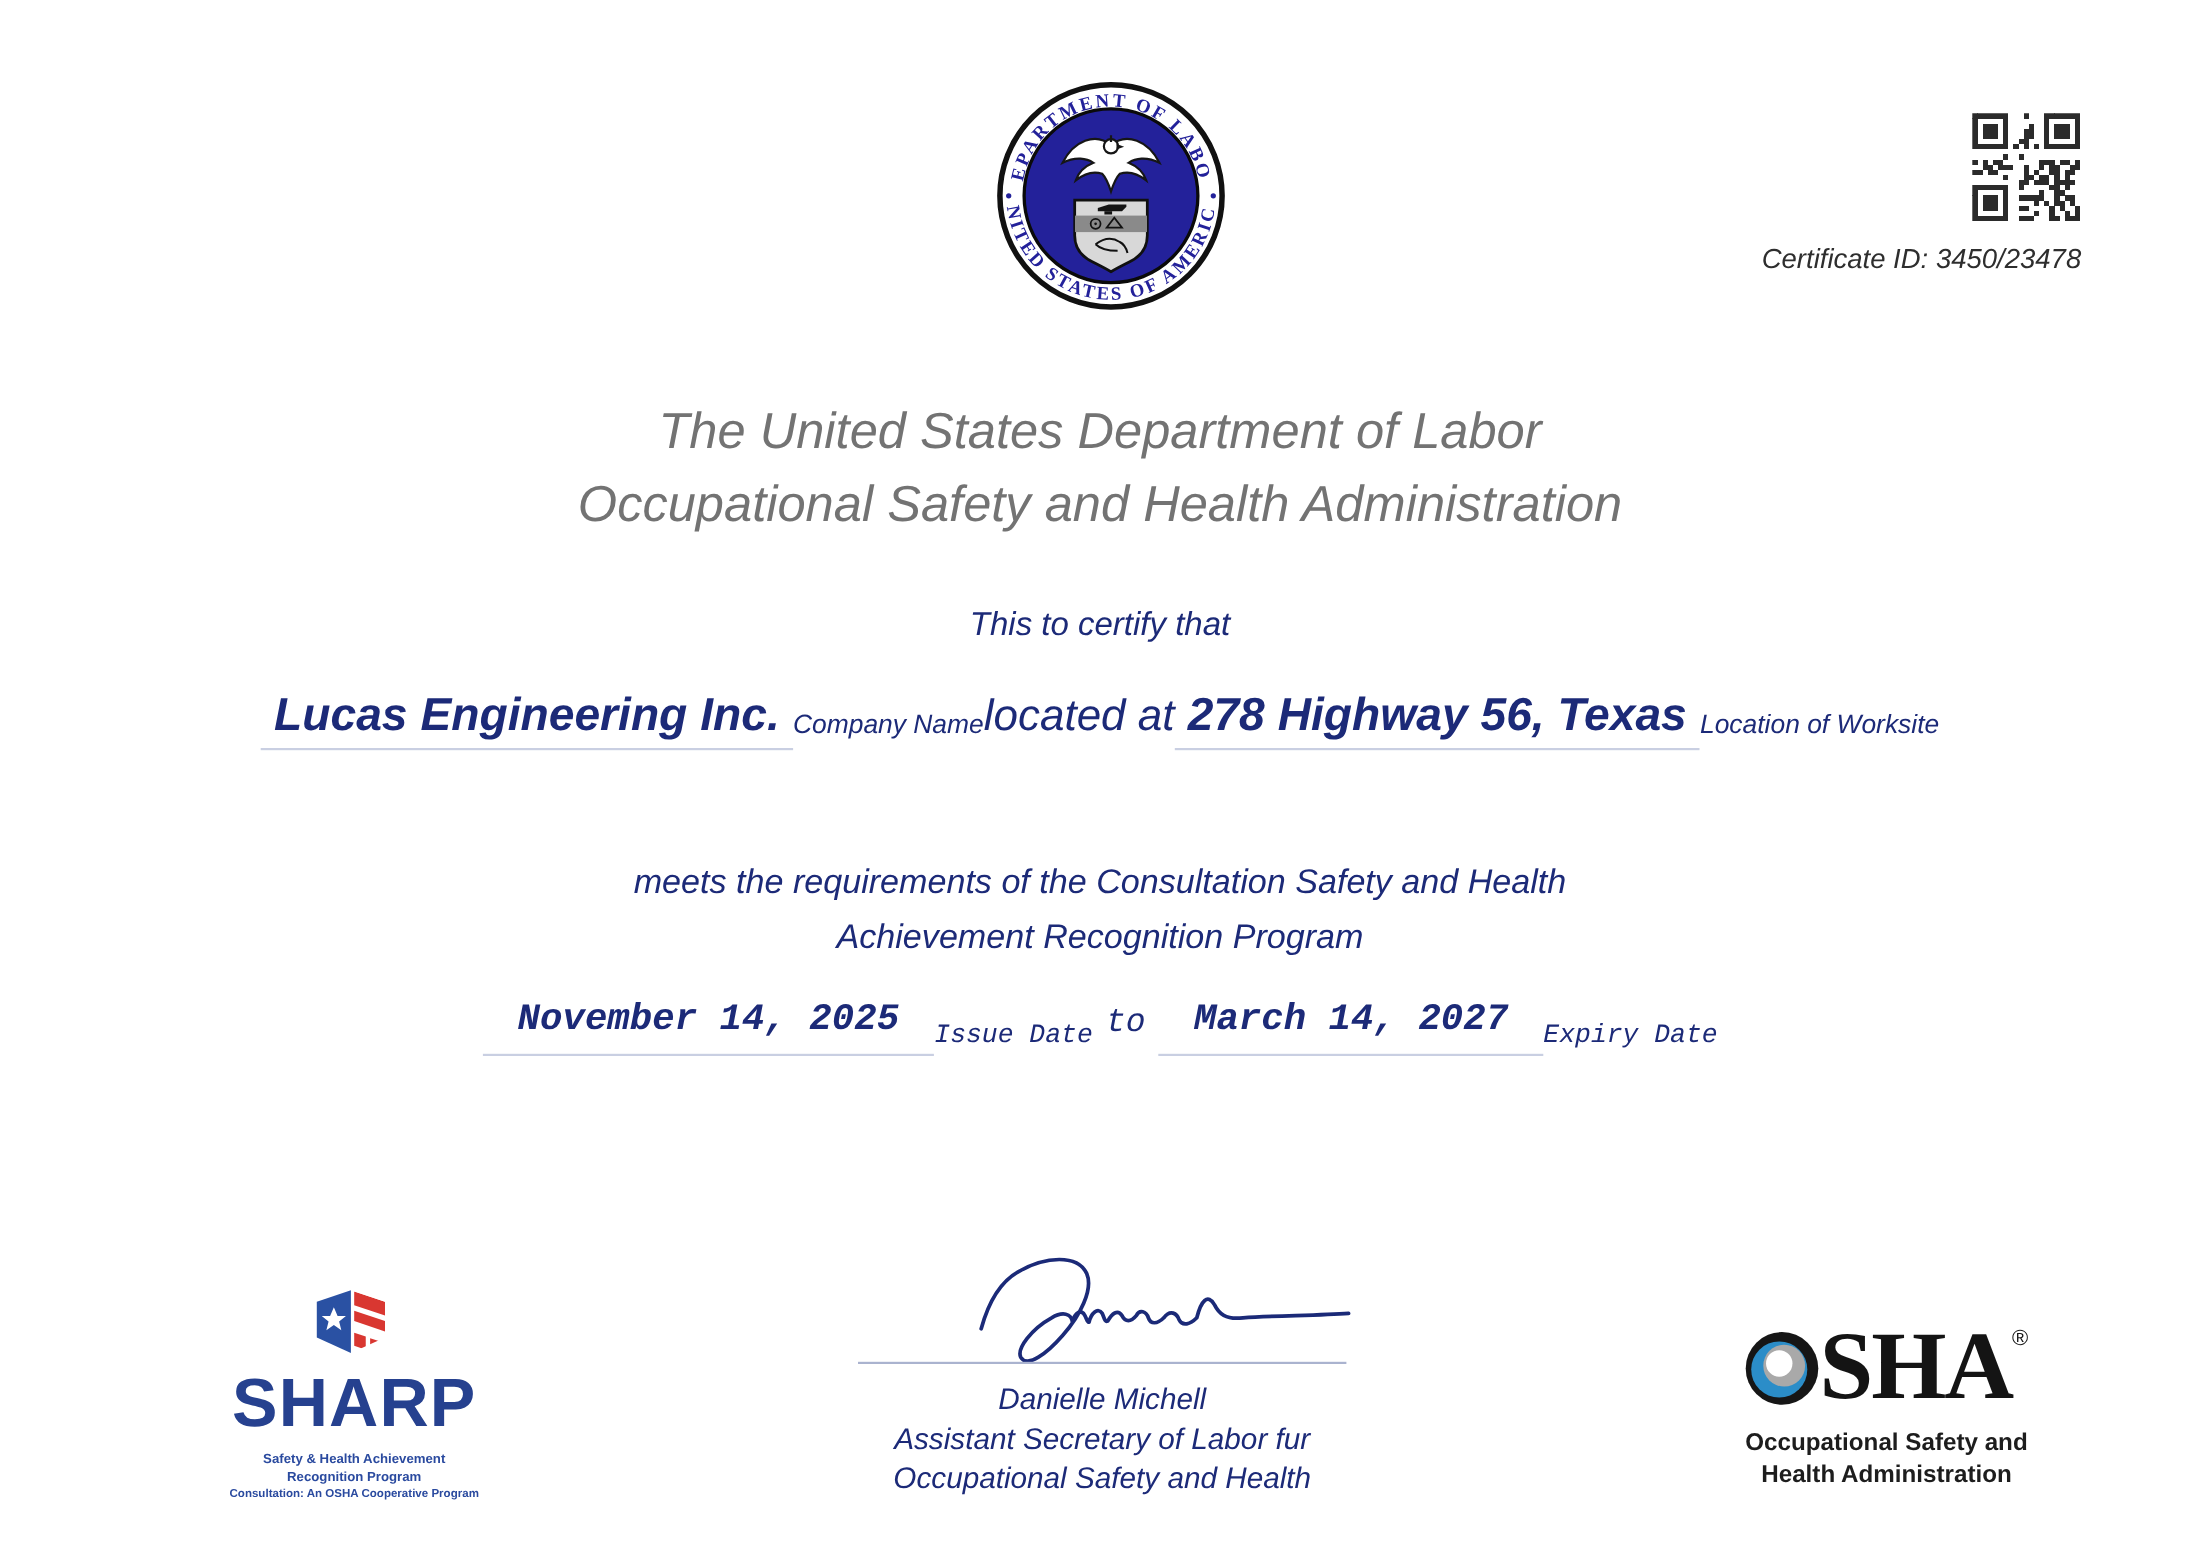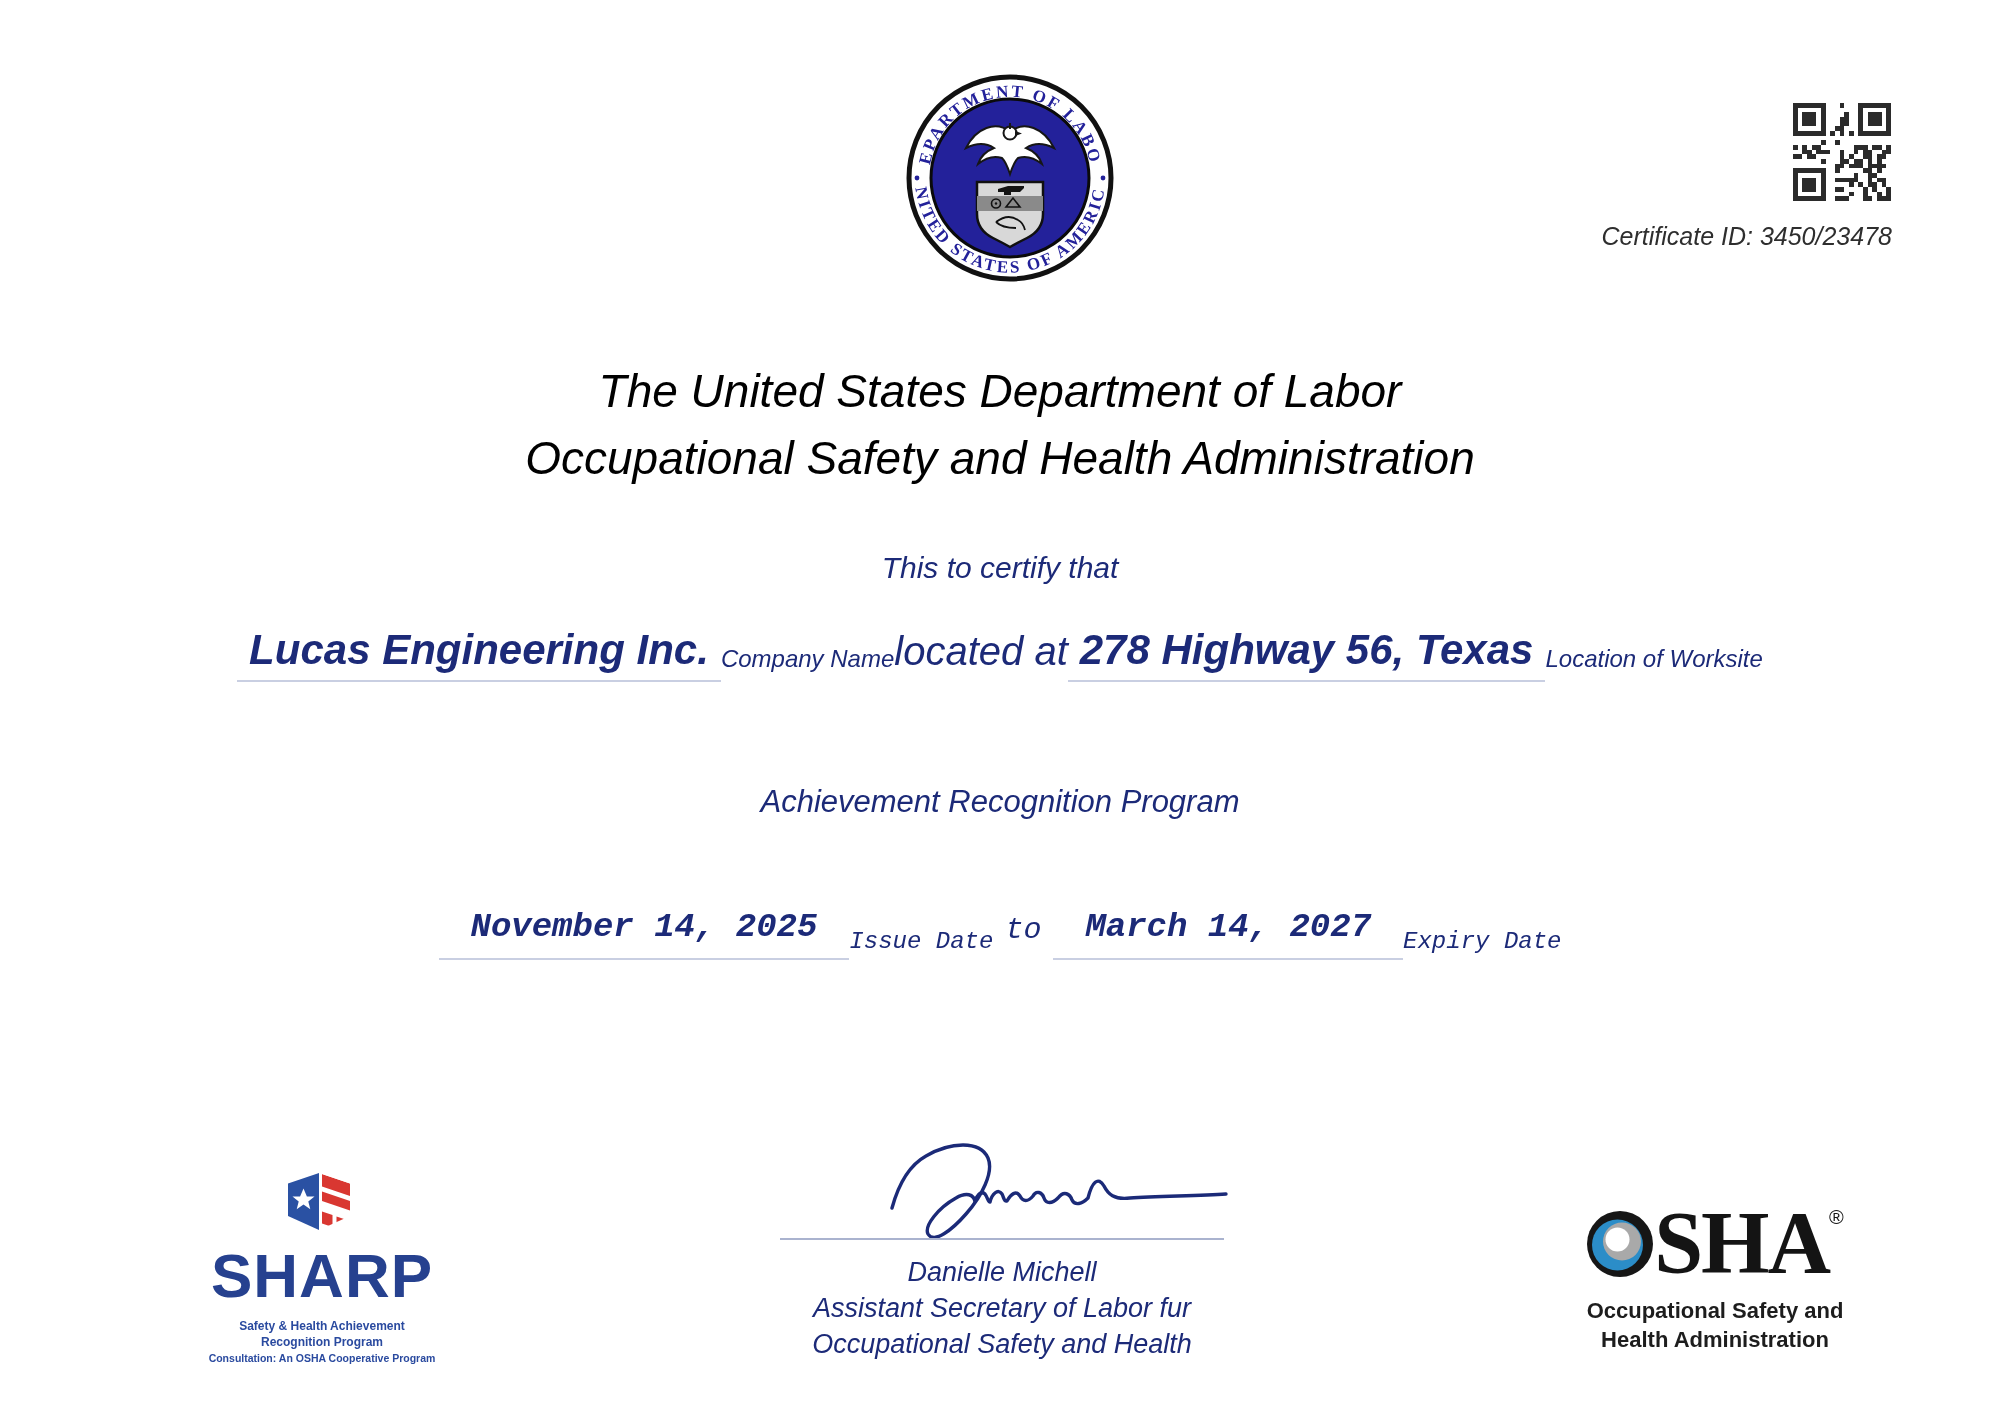--- a/index.html
+++ b/index.html
@@ -6,21 +6,21 @@
   .page{position:relative;width:2000px;height:1414px;background:#fff;overflow:hidden;
         font-family:"Liberation Sans",sans-serif;}
 
   
   .seal{position:absolute;left:906px;top:74px;width:208px;height:208px;}
   .qr{position:absolute;left:1793px;top:103px;width:98px;height:98px;}
   .certid{position:absolute;right:108px;top:222px;font-style:italic;font-size:25px;color:#2e2e2e;}
 
   
   .title{position:absolute;left:0;right:0;top:358px;text-align:center;font-style:italic;
-         font-size:46px;line-height:67px;color:#000000;}
+         font-size:46px;line-height:67px;color:#737373;}
   .certify{position:absolute;left:0;right:0;top:551px;text-align:center;font-style:italic;
          font-size:30px;color:#1c2a78;}
 
   
   .company-row{position:absolute;left:0;right:0;top:626px;display:flex;justify-content:center;
          align-items:flex-start;font-style:italic;color:#1c2a78;}
   .field{display:flex;flex-direction:row;align-items:center;}
   .field-value{font-weight:bold;font-size:42px;border-bottom:2px solid #c9cfe2;padding:0 12px 6px;}
   .conj{font-size:40px;margin:0 0;padding-top:3px;}
   .field-label{font-size:24px;margin-top:10px;}
@@ -326,20 +326,21 @@
       <span class="field-label">Company Name</span>
     </div>
     <div class="conj">located at</div>
     <div class="field">
       <span class="field-value">278 Highway 56, Texas</span>
       <span class="field-label">Location of Worksite</span>
     </div>
   </div>
 
   <div class="body-par">
+    <div>meets the requirements of the Consultation Safety and Health</div>
     <div>Achievement Recognition Program</div>
   </div>
 
   <div class="dates-row">
     <div class="field">
       <span class="date-value">November 14, 2025</span>
       <span class="date-label">Issue Date</span>
     </div>
     <div class="to">to</div>
     <div class="field">

